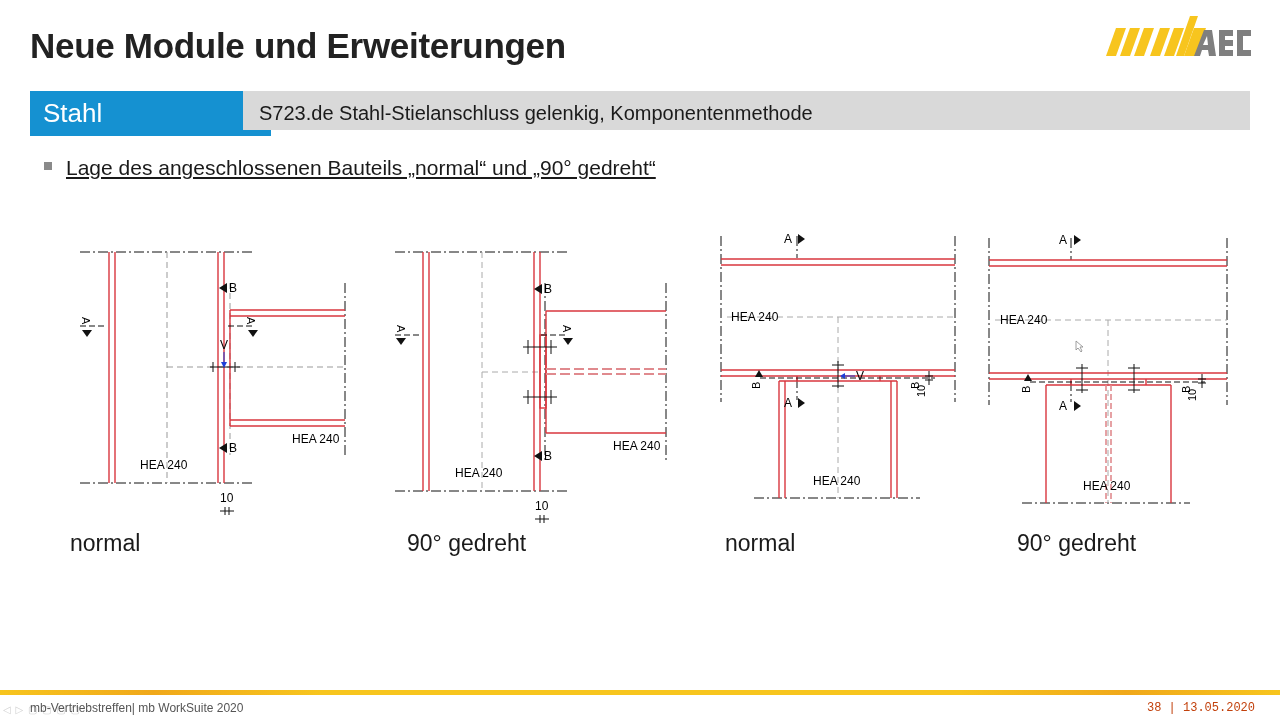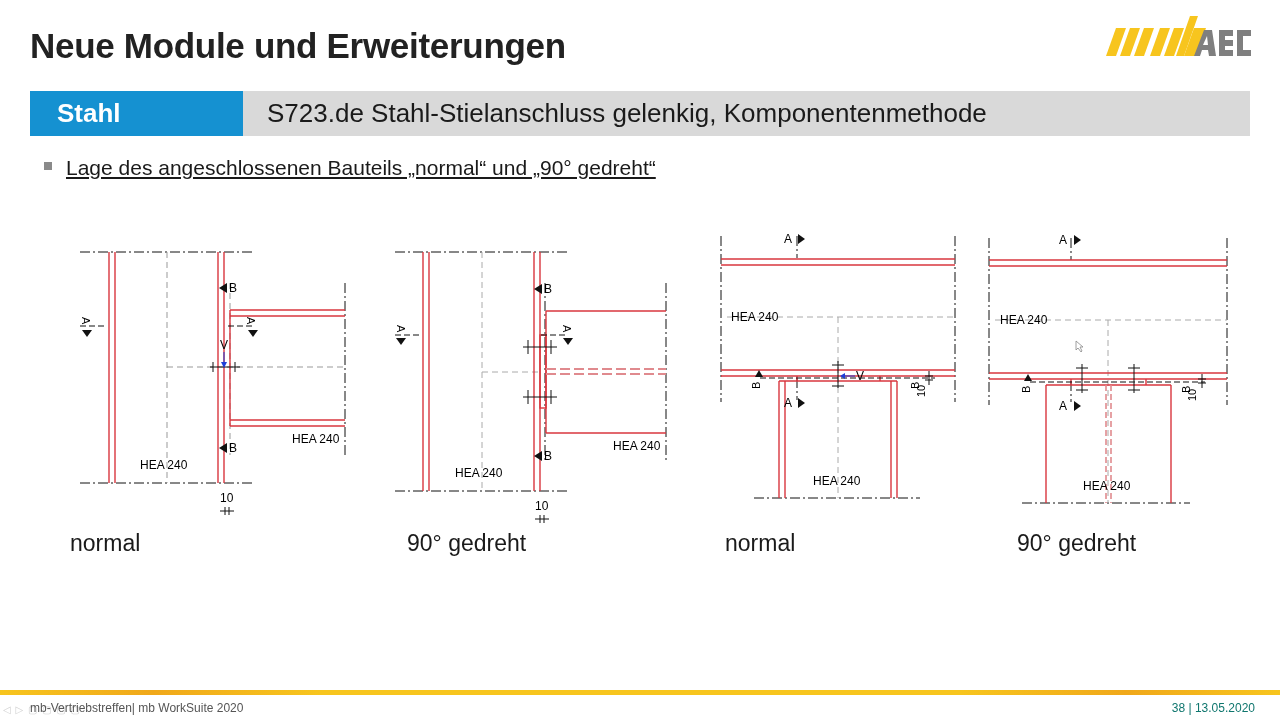--- a/index.html
+++ b/index.html
@@ -1,27 +1,27 @@
 <!DOCTYPE html>
 <html><head>
 <meta charset="utf-8">
 <style>
   html,body{margin:0;padding:0;}
   body{width:1280px;height:720px;position:relative;background:#ffffff;overflow:hidden;font-family:"Liberation Sans",sans-serif;color:#1a1a1a;}
   .title{position:absolute;left:30px;top:26px;font-size:35px;font-weight:bold;letter-spacing:-0.3px;color:#222;}
   .logo{position:absolute;left:1098px;top:14px;width:156px;height:46px;}
-  .cat{position:absolute;left:30px;top:91px;width:241px;height:45px;background:#1591d1;color:#fff;font-size:26px;line-height:45px;padding-left:27px;box-sizing:border-box;font-weight:bold;}
-  .subhead{position:absolute;left:243px;top:91px;width:1007px;height:45px;background:#d9d9d9;font-size:26px;line-height:45px;padding-left:24px;box-sizing:border-box;color:#1a1a1a;}
+  .cat{position:absolute;left:30px;top:91px;width:241px;height:45px;background:#1591d1;color:#fff;font-size:26px;line-height:45px;padding-left:13px;box-sizing:border-box;}
+  .subhead{position:absolute;left:243px;top:91px;width:1007px;height:39px;background:#d9d9d9;font-size:20px;line-height:45px;padding-left:16px;box-sizing:border-box;color:#1a1a1a;}
   .bullet{position:absolute;left:44px;top:156px;font-size:21px;color:#1a1a1a;text-decoration:underline;}
   .bullet .sq{display:inline-block;width:8px;height:8px;background:#8a8a8a;margin-right:14px;vertical-align:middle;position:relative;top:-3px;}
   .fig{position:absolute;top:215px;}
   .caption{position:absolute;top:530px;font-size:23px;color:#1a1a1a;text-align:left;width:200px;}
   .footer-bar{position:absolute;left:0;top:690px;width:1280px;height:5px;background:linear-gradient(90deg,#f7c51e 0%,#f0a81a 12%,#f7c51e 25%,#f7c51e 75%,#f0a81a 88%,#f7c51e 100%);}
   .footer-left{position:absolute;left:30px;top:701px;font-size:12px;color:#555;}
-  .footer-right{position:absolute;right:25px;top:701px;font-size:12px;color:#0f766e;}
+  .footer-right{position:absolute;right:25px;top:701px;font-size:12px;color:#c2410c;font-family:Liberation Mono, monospace;}
   .navicons{position:absolute;left:3px;top:704px;font-size:10px;color:#d0d0d0;letter-spacing:1px;}
   svg text{font-family:"Liberation Sans",sans-serif;}
 </style>
 </head>
 <body>
 
 <div class="title">Neue Module und Erweiterungen</div>
 
 <svg class="logo" viewBox="0 0 156 46">
   <g fill="#f7c51e">

